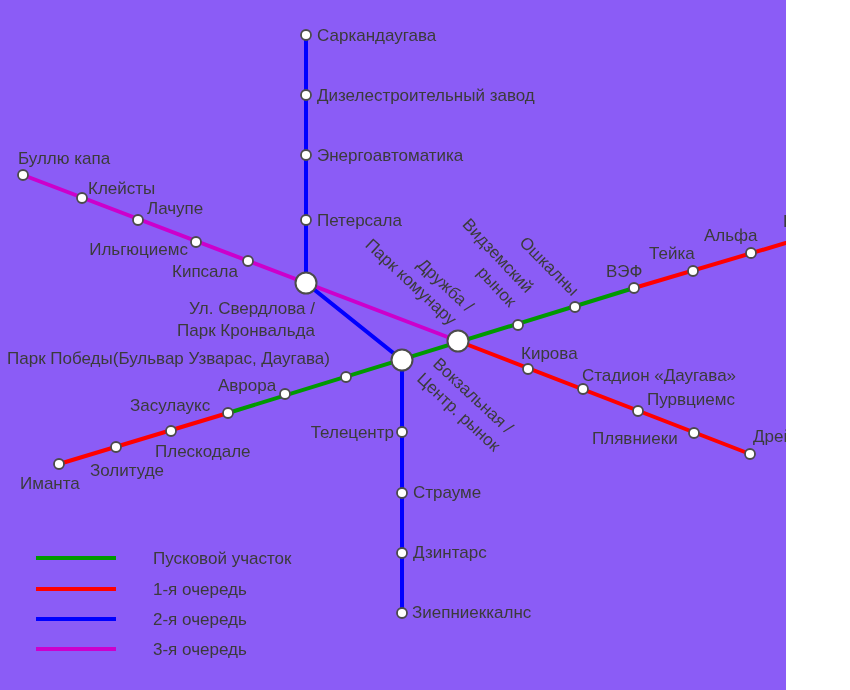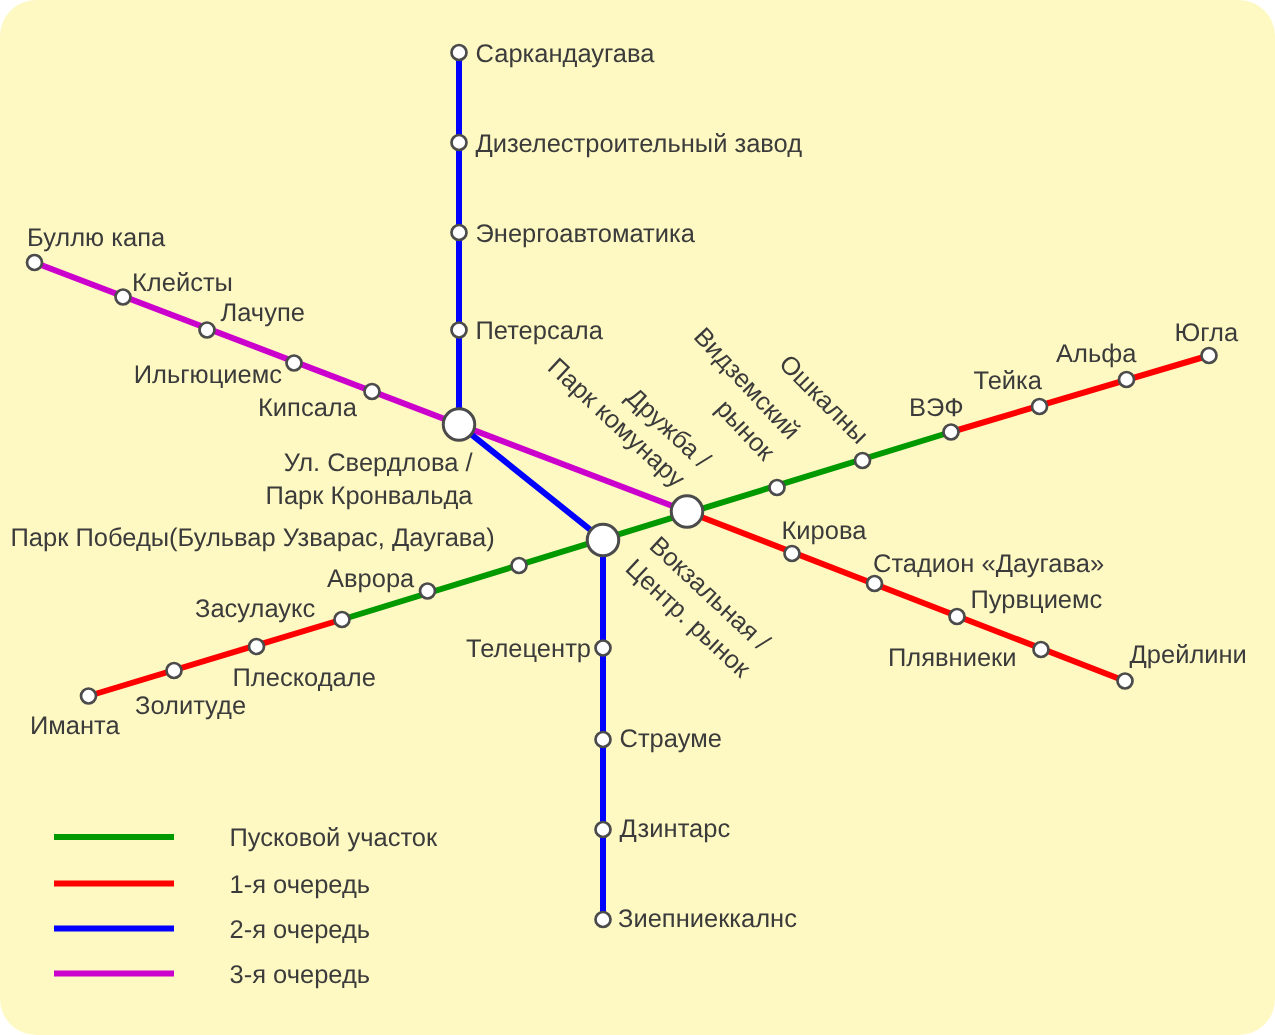--- a/index.html
+++ b/index.html
@@ -1,18 +1,18 @@
 <!DOCTYPE html>
 <html><head>
 <meta charset="utf-8">
 <style>
   html, body { margin:0; padding:0; background:#ffffff; }
   .map-wrap {
-    position:relative; width:850px; height:690px; background:#fef9c3;
-    font-family:"Liberation Sans", sans-serif; overflow:hidden;border-radius:24px;
+    position:relative; width:786px; height:690px; background:#8b5cf6;
+    font-family:"Liberation Sans", sans-serif; overflow:hidden;
   }
   svg { display:block; }
   svg text {
     fill:#3b3b3b; font-size:17px;
     font-family:"Liberation Sans", sans-serif;
   }
   .line { fill:none; stroke-width:4; stroke-linecap:round; }
   .dot  { fill:#ffffff; stroke:#4b4b4b; stroke-width:1.8; }
   .xfer { fill:#ffffff; stroke:#4b4b4b; stroke-width:2; }
   .sw   { stroke-width:4; stroke-linecap:butt; }

